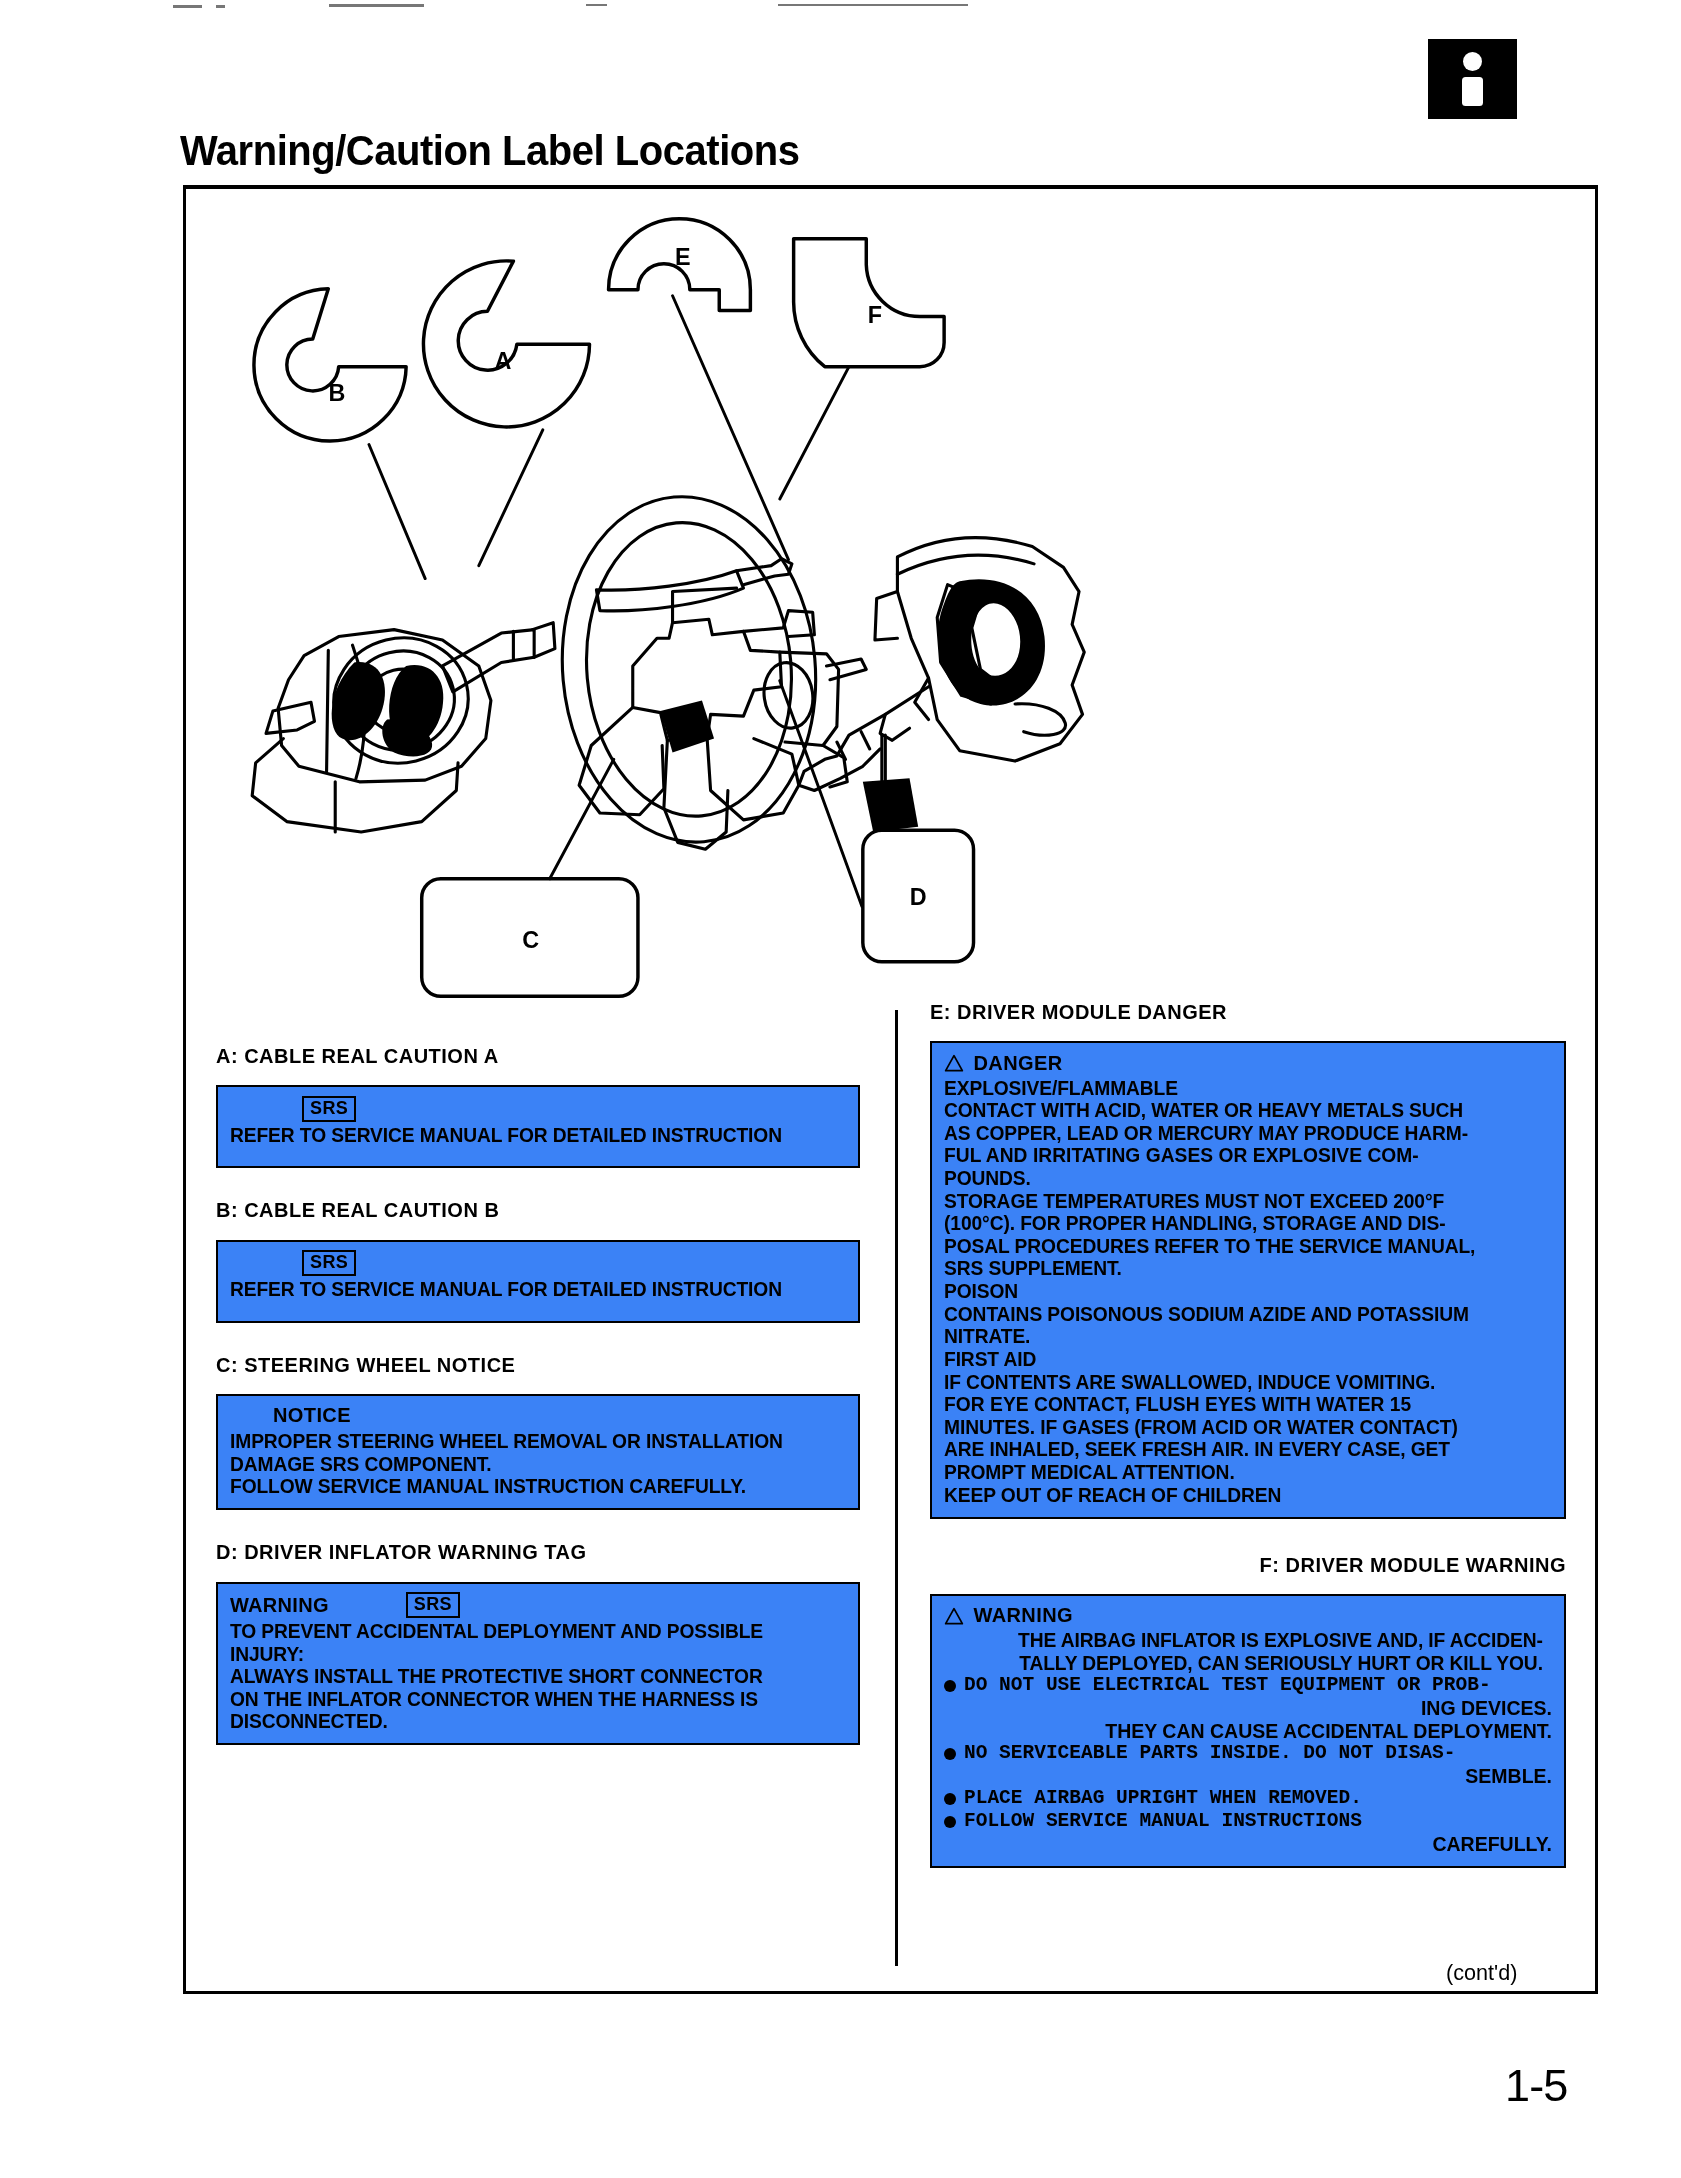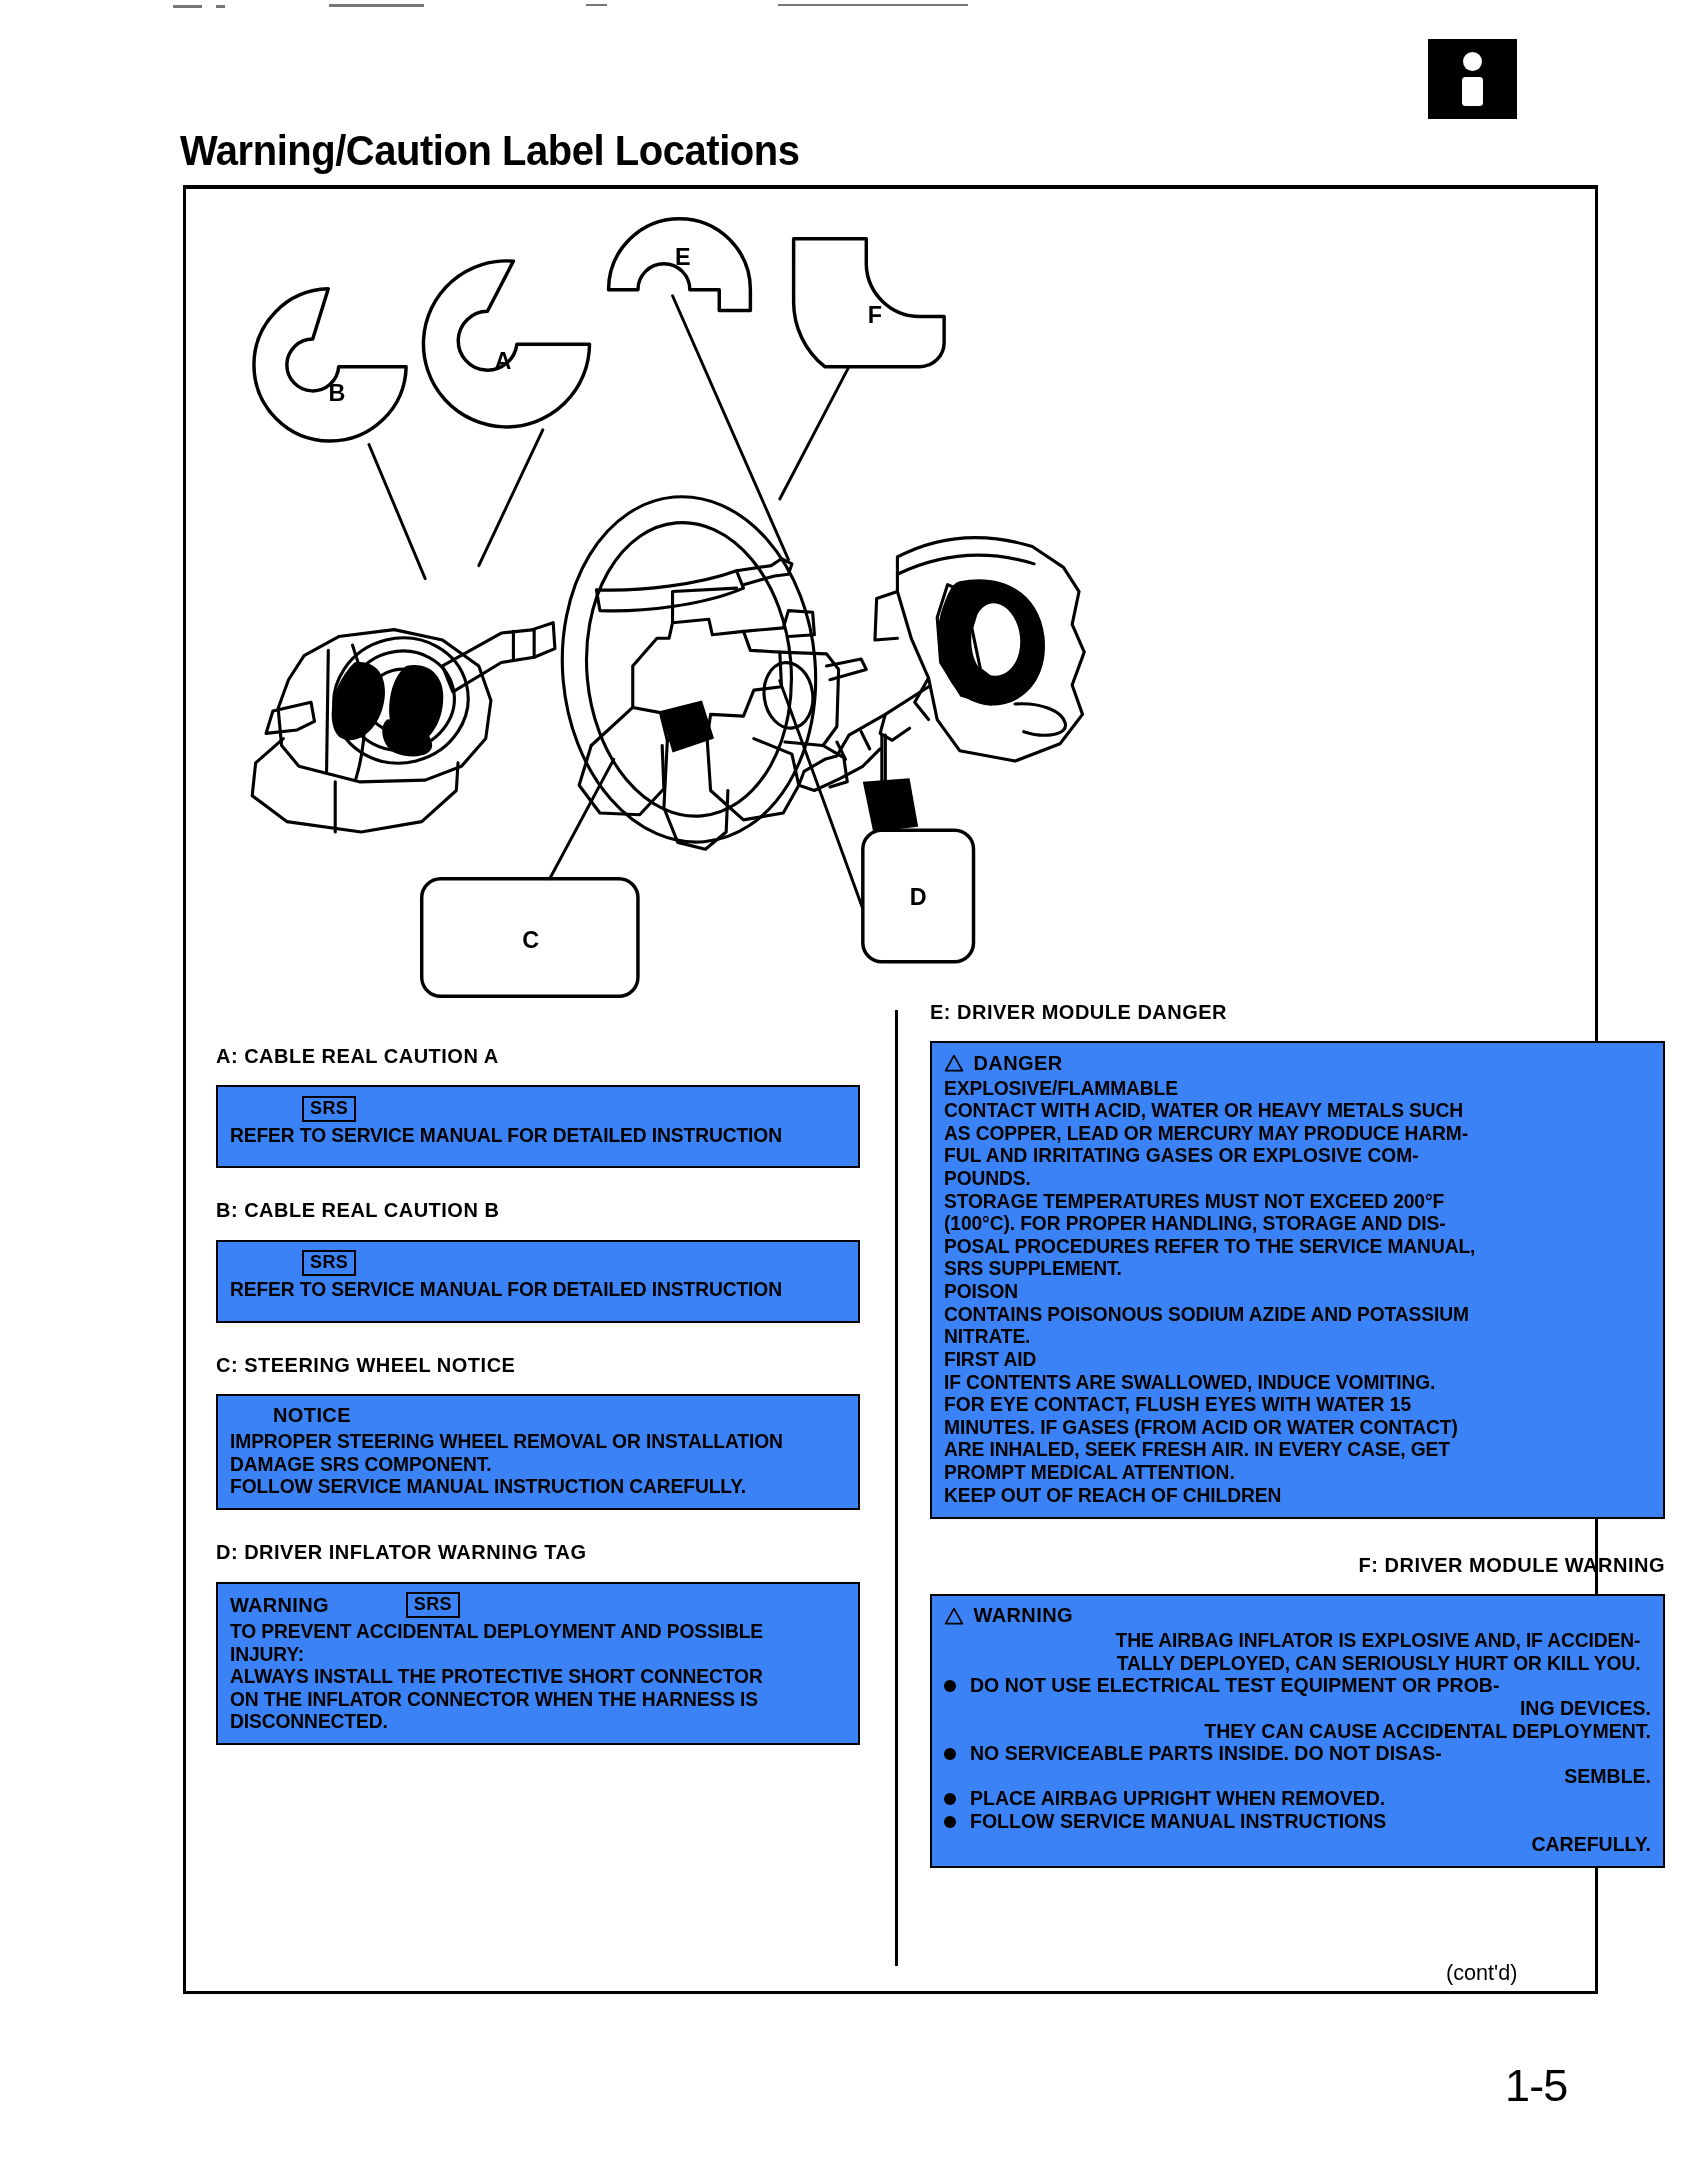--- a/index.html
+++ b/index.html
@@ -102,21 +102,21 @@
     height: 865px;
     pointer-events: none;
   }
 
   
   .col {
     position: absolute;
     box-sizing: border-box;
   }
   #left-column  { left: 216px;  top: 1045px; width: 644px; }
-  #right-column { left: 930px; top: 1001px; width: 735px; }
+  #right-column { left: 930px; top: 1001px; width: 636px; }
 
   .sec-title {
     font-size: 20px;
     font-weight: bold;
     letter-spacing: 0.5px;
     margin: 0 0 17.3px 0;
     white-space: nowrap;
   }
   .sec { margin-bottom: 31px; }
 
@@ -183,25 +183,26 @@
   .warn-tri {
     display: inline-block;
     width: 20px; height: 18px;
     position: relative;
     flex: none;
   }
   .warn-tri svg { display: block; }
 
   .bullet-line {
     display: flex;
-    gap: 14px;
+    gap: 8px;
     font-size: 19.5px;
     font-weight: bold;
     line-height: 1.16;
     white-space: nowrap;
+    font-family: Liberation Mono, monospace;
   }
   .bullet-dot {
     flex: none;
     width: 12px; height: 12px;
     border-radius: 50%;
     background: #000;
     margin-top: 6px;
   }
   .bullet-cont {
     padding-left: 22.5px;

